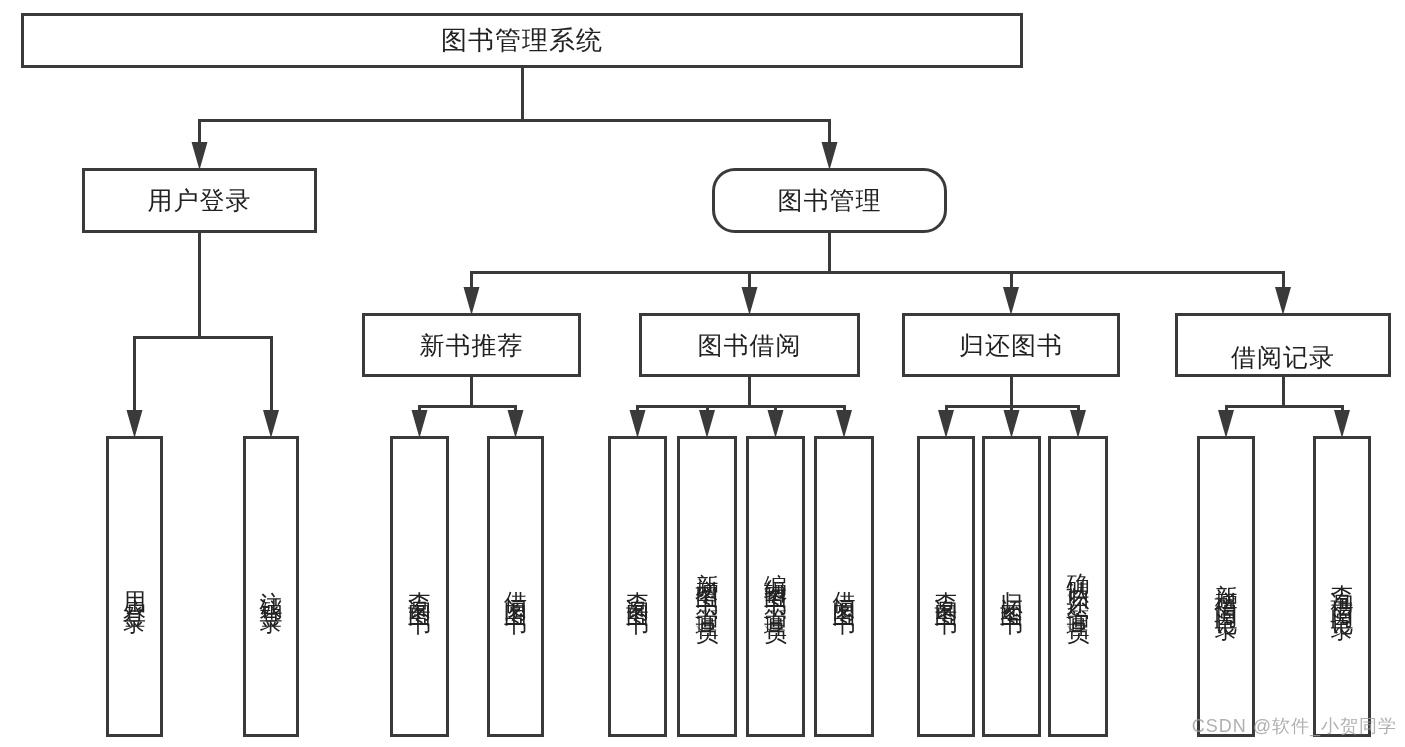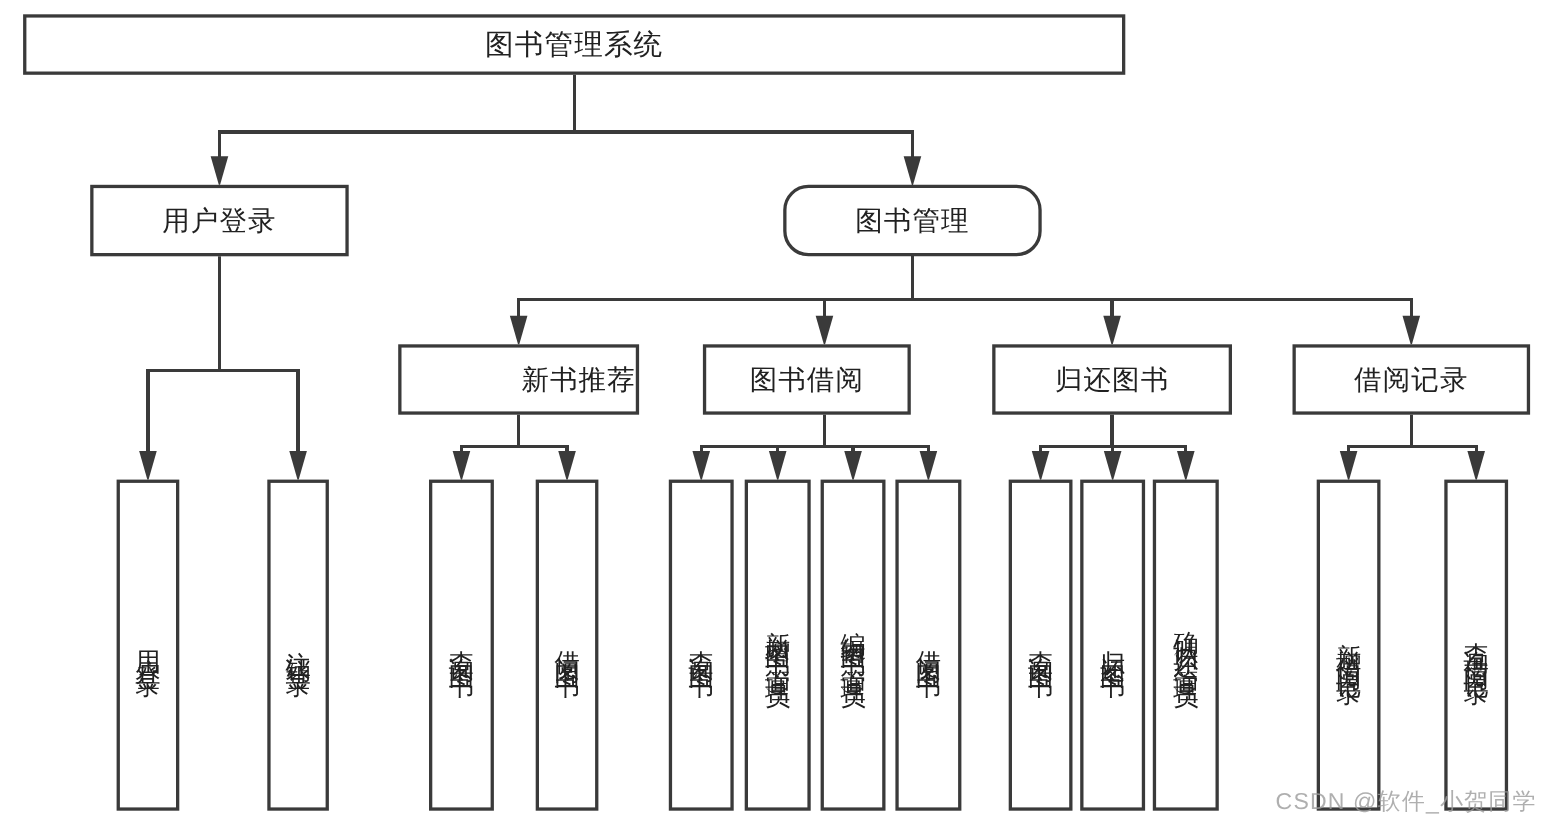--- a/index.html
+++ b/index.html
@@ -33,21 +33,21 @@
   .node.vnode span {
     writing-mode: vertical-rl;
     font-size: 23px;
     letter-spacing: 7px;
     line-height: 1;
   }
   #watermark {
     position: absolute;
     top: 714px;
     right: 8px;
-    font-size: 21px;
+    font-size: 18px;
     color: #9c9c9c;
     opacity: 0.8;
     letter-spacing: 1px;
     z-index: 5;
   }
 </style>
 </head>
 <body>
 
 <div id="canvas">
@@ -108,30 +108,30 @@
   <div id="nodes">
       <div class="node root" style="left: 21px; top: 13px; width: 1002px; height: 55px;">
         <span>图书管理系统</span>
       </div>
       <div class="node" style="left: 82px; top: 168px; width: 235px; height: 65px;">
         <span>用户登录</span>
       </div>
       <div class="node" style="left: 712px; top: 168px; width: 235px; height: 65px; border-radius: 23px;">
         <span>图书管理</span>
       </div>
-      <div class="node" style="left: 362px; top: 313px; width: 219px; height: 64px; justify-content: flex-end;">
+      <div class="node" style="left: 362px; top: 313px; width: 219px; height: 64px;">
         <span>新书推荐</span>
       </div>
-      <div class="node" style="left: 639px; top: 313px; width: 189px; height: 64px;">
+      <div class="node" style="left: 639px; top: 313px; width: 221px; height: 64px;">
         <span>图书借阅</span>
       </div>
       <div class="node" style="left: 902px; top: 313px; width: 218px; height: 64px;">
         <span>归还图书</span>
       </div>
-      <div class="node" style="left: 1175px; top: 313px; width: 216px; height: 64px;">
+      <div class="node" style="left: 1175px; top: 313px; width: 216px; height: 64px; align-items: flex-end;">
         <span>借阅记录</span>
       </div>
       <div class="node vnode" style="left: 106px; top: 436px; width: 57px; height: 301px;">
         <span>用户登录</span>
       </div>
       <div class="node vnode" style="left: 243px; top: 436px; width: 56px; height: 301px;">
         <span>注销登录</span>
       </div>
       <div class="node vnode" style="left: 390px; top: 436px; width: 59px; height: 301px;">
         <span>查询图书</span>

